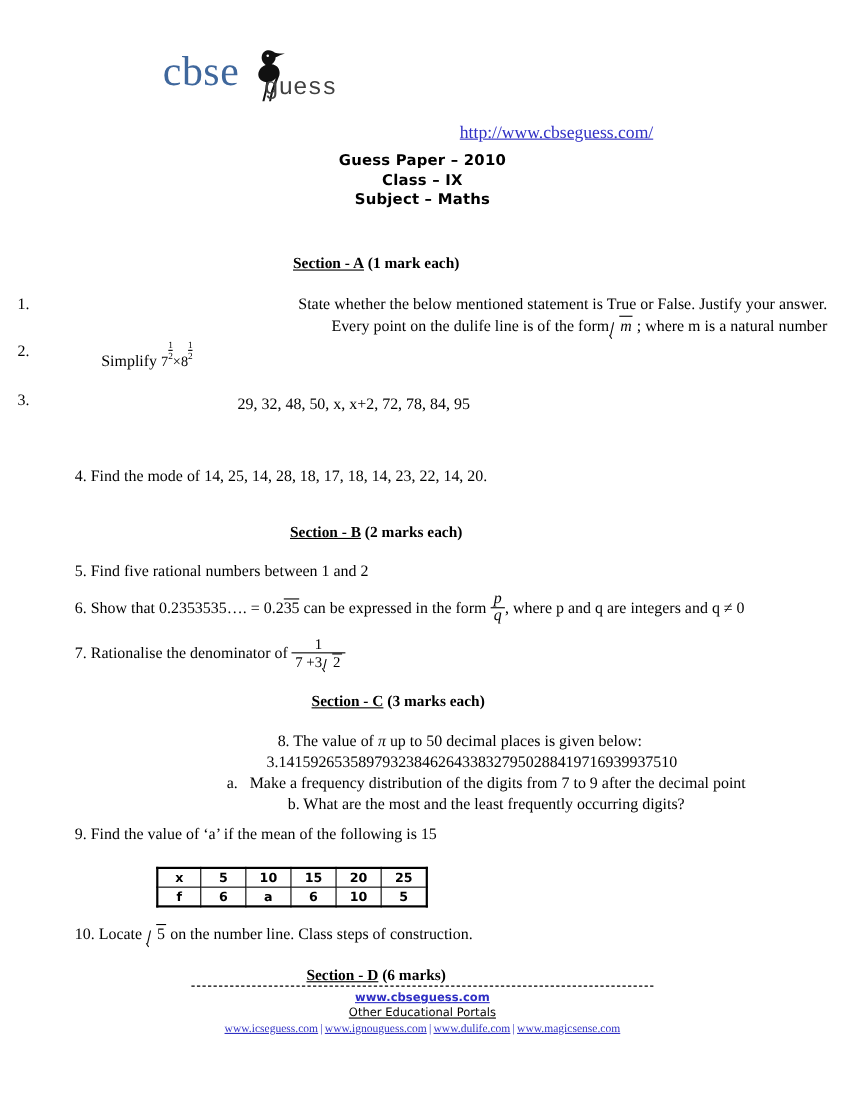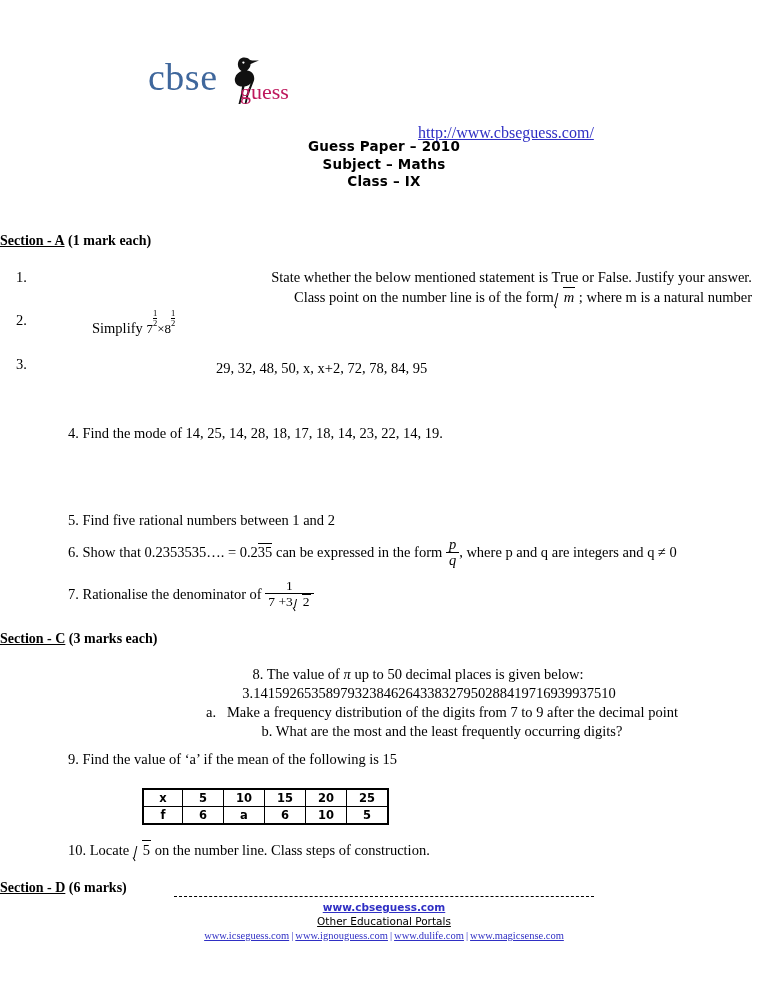--- a/index.html
+++ b/index.html
@@ -19,21 +19,21 @@
   .page {
     position: relative;
     width: 768px;
     height: 994px;
     padding: 0;
   }
 
   
   .header {
     position: absolute;
-    top: 52px;
+    top: 40px;
     left: 0;
     width: 768px;
     height: 70px;
   }
   .logo {
     position: absolute;
     left: 148px;
     top: 2px;
     width: 190px;
     height: 62px;
@@ -45,24 +45,24 @@
     font-family: "Liberation Serif", "DejaVu Serif", serif;
     font-size: 38px;
     line-height: 38px;
     color: #3f679c;
     letter-spacing: 0.5px;
   }
   .logo-guess {
     position: absolute;
     left: 92px;
     top: 27px;
-    font-family: Liberation Serif, serif;
+    font-family: Liberation Mono, monospace;
     font-size: 22px;
     line-height: 22px;
-    color: #be185d;
+    color: #404040;
     letter-spacing: 0px;
   }
   .logo-bird {
     position: absolute;
     left: 78px;
     top: 0px;
     width: 34px;
     height: 52px;
   }
 
@@ -89,20 +89,21 @@
     font-weight: bold;
     font-size: 13.5px;
     line-height: 17.5px;
     letter-spacing: 0.2px;
   }
 
   
   .section-head {
     position: absolute;
     width: 684px;
+    text-align: center;
     font-size: 14px;
     font-weight: bold;
     font-family: "Liberation Serif", "DejaVu Serif", serif;
   }
   .section-head .sec-name { text-decoration: underline; }
   .section-head .sec-marks { text-decoration: none; }
 
   
   .q {
     position: absolute;
@@ -259,33 +260,33 @@
           <circle cx="17.4" cy="8.6" r="1.15" fill="#ffffff"></circle>
         </svg>
       </span>
       <span class="logo-guess">guess</span>
     </div>
     <a class="site-url" href="#">http://www.cbseguess.com/</a>
   </div>
 
   <div class="title-block">
     <div>Guess Paper – 2010</div>
+    <div>Class – IX</div>
     <div>Subject – Maths</div>
-    <div>Class – IX</div>
   </div>
 
   <div class="section-head" style="top:233px;">
     <span class="sec-name">Section - A</span><span>&nbsp;</span><span class="sec-marks">(1 mark each)</span>
   </div>
 
   <div class="q" style="left:16px; top:268px; width:736px;">
     <span class="q-num">1.</span>
     <div style="margin-left:76px; margin-left:0; padding-left:76px;">
       <span class="indent-line">State whether the below mentioned statement is True or False. Justify your answer.</span>
-      <span class="indent-line"><span>Class point on the number line is of the form</span><span class="sqrt"><span class="rad italic">m</span></span> <span>; where m is a natural number</span></span>
+      <span class="indent-line"><span>Every point on the dulife line is of the form</span><span class="sqrt"><span class="rad italic">m</span></span> <span>; where m is a natural number</span></span>
     </div>
   </div>
 
   <div class="q" style="left:16px; top:311px; width:500px;">
     <span class="q-num">2.</span>
     <div style="padding-left:76px;">
       <span>Simplify</span>
       <span style="font-size:13px;">
         <span>7</span><span class="frac-small"><span class="num">1</span><span class="den">2</span></span><span>×</span><span>8</span><span class="frac-small"><span class="num">1</span><span class="den">2</span></span>
       </span>
@@ -294,23 +295,26 @@
 
   <div class="q" style="left:16px; top:355px; width:740px;">
     <span class="q-num">3.</span>
     <div style="padding-left:200px; margin-top:4px;">
       <span>29,  32,  48,  50, x,  x+2,  72,  78,  84,  95</span>
     </div>
   </div>
 
   <div class="q" style="left:68px; top:424px; width:700px;">
     <span>4.</span>
-    <span>Find the mode of 14, 25, 14, 28, 18, 17, 18, 14, 23, 22, 14, 19.</span>
-  </div>
-
+    <span>Find the mode of 14, 25, 14, 28, 18, 17, 18, 14, 23, 22, 14, 20.</span>
+  </div>
+
+  <div class="section-head" style="top:477px;">
+    <span class="sec-name">Section - B</span><span>&nbsp;</span><span class="sec-marks">(2 marks each)</span>
+  </div>
 
   <div class="q" style="left:68px; top:511px; width:700px;">
     <span>5.</span>
     <span>Find five rational numbers between 1 and 2</span>
   </div>
 
   <div class="q" style="left:68px; top:538px; width:700px;">
     <span>6.</span>
     <span>Show that 0.2353535…. = 0.2</span><span class="overline">35</span>
     <span>can be expressed in the form</span>
@@ -319,21 +323,21 @@
 
   <div class="q" style="left:68px; top:580px; width:700px;">
     <span>7.</span>
     <span>Rationalise the denominator of</span>
     <span class="frac" style="font-size:13.5px;">
       <span class="num">1</span>
       <span class="den"><span>7 +3</span><span class="sqrt"><span class="rad">2</span></span></span>
     </span>
   </div>
 
-  <div class="section-head" style="top:631px;">
+  <div class="section-head" style="top:631px;padding-left:20px;">
     <span class="sec-name">Section - C</span><span>&nbsp;</span><span class="sec-marks">(3 marks each)</span>
   </div>
 
   <div class="q" style="left:68px; top:665px; width:700px;text-align:center;">
     <div>
       <span>8.</span>
       <span>The value of</span>
       <span class="italic">π</span>
       <span>up to 50 decimal places is given below:</span>
     </div>

